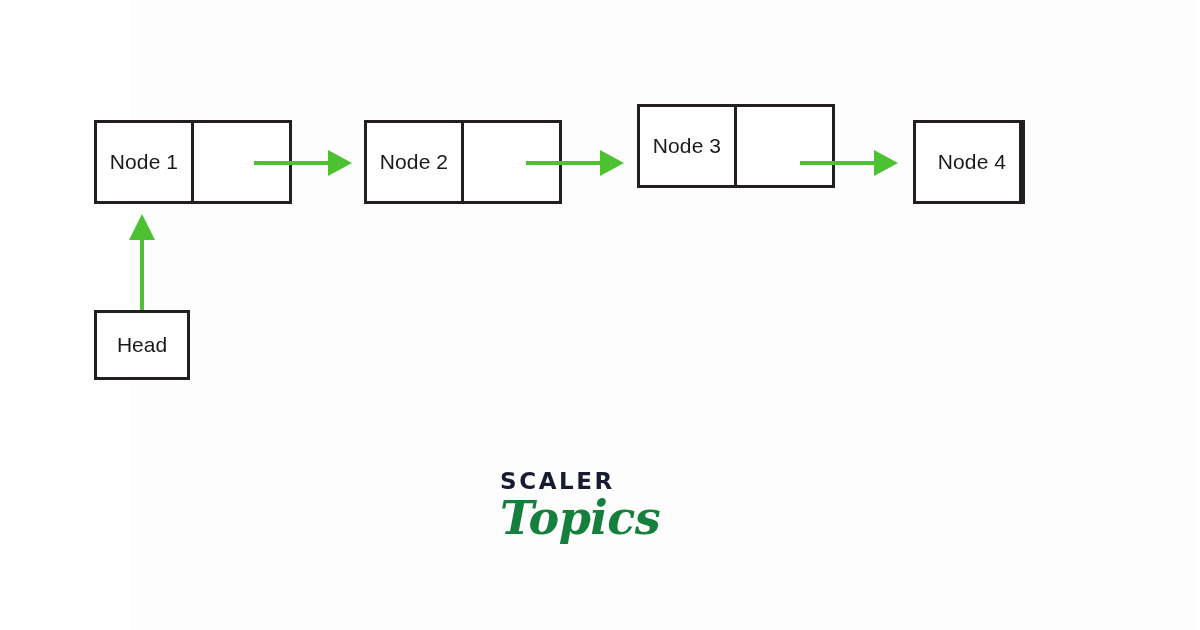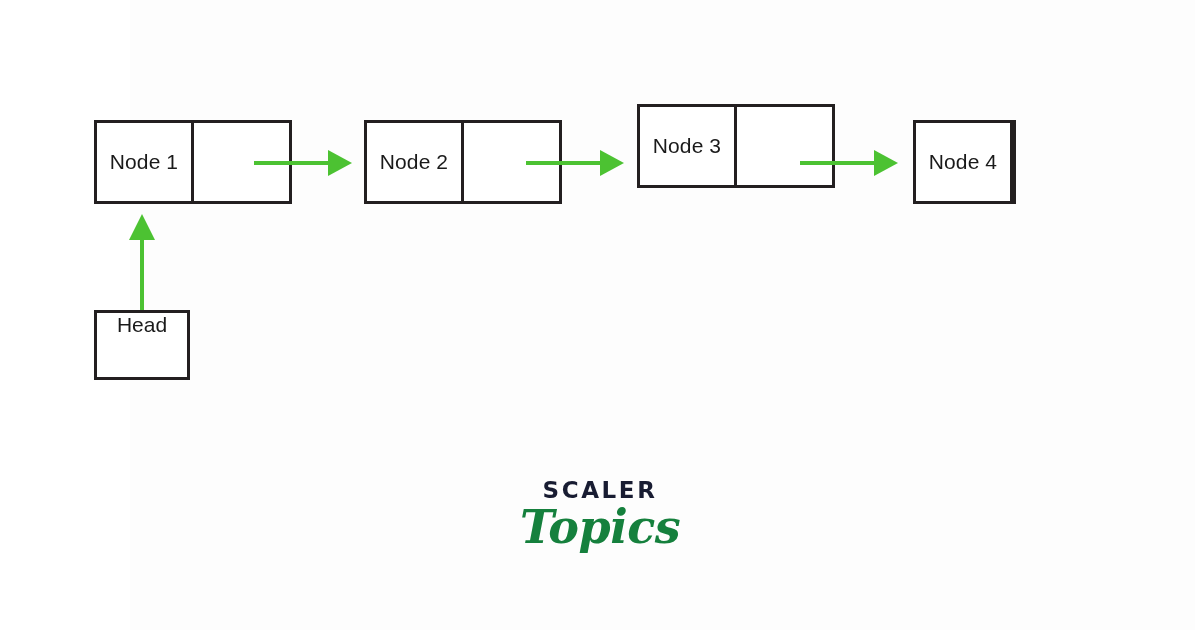--- a/index.html
+++ b/index.html
@@ -64,21 +64,21 @@
   .head-box {
     position: absolute;
     box-sizing: border-box;
     left: 94px;
     top: 310px;
     width: 96px;
     height: 70px;
     border: 3px solid #231f20;
     background: #ffffff;
     display: flex;
-    align-items: flex-start;
+    align-items: center;
     justify-content: center;
     font-size: 21px;
     color: #1a1a1a;
   }
 
   
   .arrows {
     position: absolute;
     left: 0;
     top: 0;
@@ -87,22 +87,20 @@
     pointer-events: none;
   }
 
   
   .logo {
     position: absolute;
     left: 500px;
     top: 470px;
     width: 200px;
     height: 90px;
-    text-align: center;
-    margin-top: 9px;
   }
   .logo-scaler {
     font-family: "DejaVu Sans", sans-serif;
     font-weight: bold;
     font-size: 23px;
     letter-spacing: 2.6px;
     color: #181c32;
     line-height: 1;
     display: block;
   }
@@ -133,21 +131,21 @@
   <div class="node" style="left:364px; top:120px;">
     <div class="cell data">Node 2</div>
     <div class="cell ptr"></div>
   </div>
 
   <div class="node" style="left:637px; top:104px;">
     <div class="cell data">Node 3</div>
     <div class="cell ptr"></div>
   </div>
 
-  <div class="node" style="left:913px; top:120px;">
+  <div class="node" style="left:913px; top:120px;padding-left:9px;">
     <div class="cell data">Node 4</div>
   </div>
 
   <div class="head-box">
     <span>Head</span>
   </div>
 
   <svg class="arrows" viewBox="0 0 1200 630" width="1200" height="630" xmlns="http://www.w3.org/2000/svg">
 
     <g>

